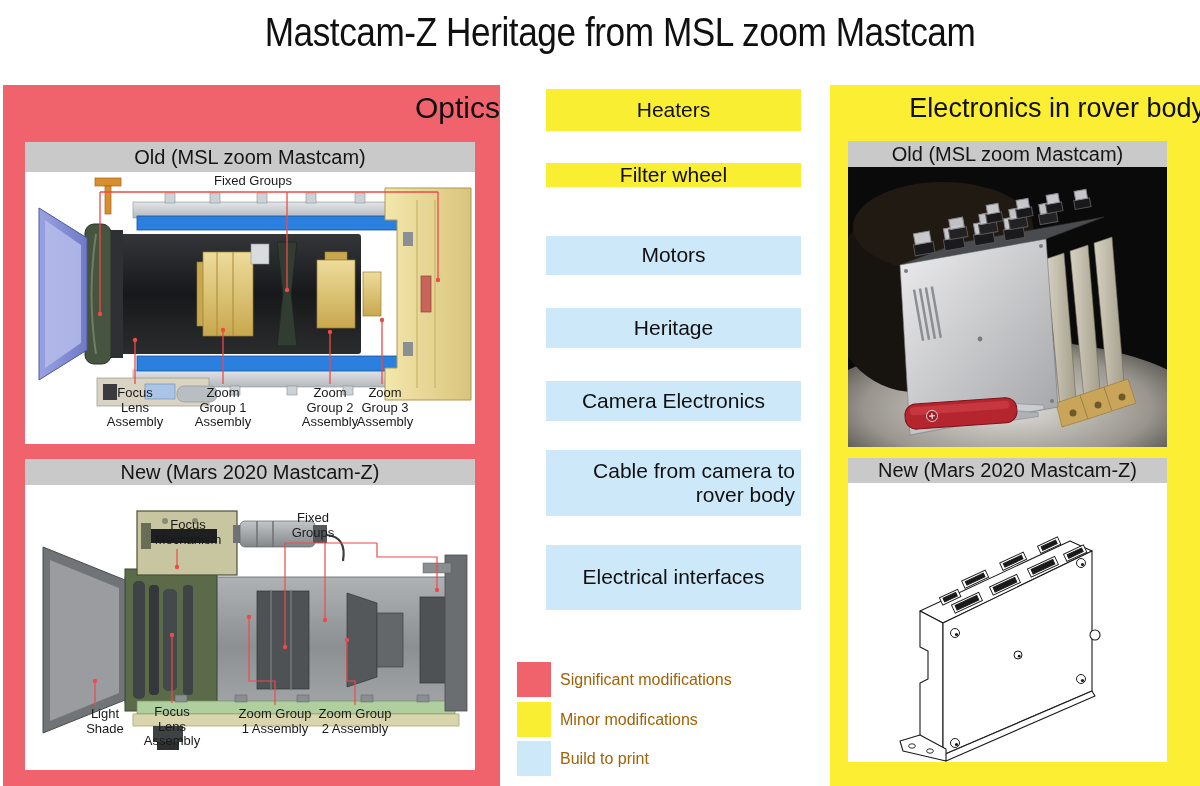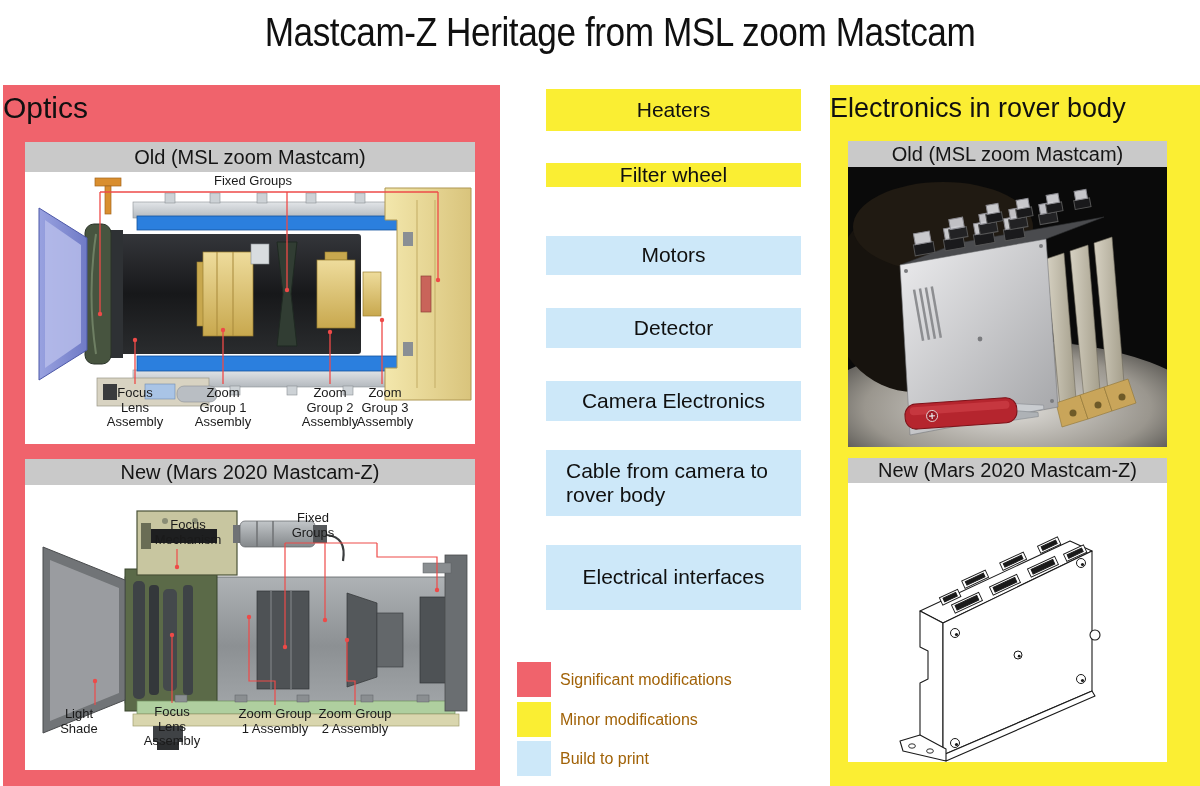--- a/index.html
+++ b/index.html
@@ -10,29 +10,29 @@
   .abs{position:absolute;}
   
   .page-title{
     left:0;top:10px;width:1240px;text-align:center;
     font-size:40px;font-weight:500;letter-spacing:-.5px;color:#101010;
     transform:scaleX(.88);transform-origin:50% 50%;white-space:nowrap;
   }
   
   .panel-red{left:3px;top:85px;width:497px;height:701px;background:#F0636C;}
   .panel-yellow{left:830px;top:85px;width:355px;height:701px;background:#FBEE33;padding-left:20px;}
-  .panel-heading{left:0;top:6px;width:100%;text-align:left;font-size:30px;color:#101010;}
+  .panel-heading{left:0;top:6px;width:100%;text-align:right;font-size:30px;color:#101010;}
   .panel-heading.small{font-size:27px;top:8px;}
   .sub-bar{background:#C9C9C9;text-align:center;font-size:20px;color:#151515;
            display:flex;align-items:center;justify-content:center;}
   .sub-content{background:#ffffff;}
   
   .mid-box{
     left:546px;width:255px;display:flex;align-items:center;justify-content:center;
-    text-align:left;font-size:21px;line-height:1.15;color:#101010;padding:0 20px;box-sizing:border-box;
+    text-align:right;font-size:21px;line-height:1.15;color:#101010;padding:0 6px;box-sizing:border-box;
   }
   .bg-minor{background:#FAEE33;}
   .bg-build{background:#CDE8F9;}
   .bg-significant{background:#F0636C;}
   
   .legend-swatch{left:517px;width:34px;height:35px;}
   .legend-label{left:560px;width:260px;height:35px;display:flex;align-items:center;
                 font-size:16px;color:#a16207;}
   
   .anno{
@@ -233,31 +233,31 @@
         <line x1="147" y1="218" x2="147" y2="150"></line>
           <circle cx="147" cy="150" r="2.2" stroke="none"></circle>
         <polyline points="250,220 250,196 224,196 224,132" fill="none"></polyline>
           <circle cx="224" cy="132" r="2.2" stroke="none"></circle>
         <polyline points="330,220 330,196 322,196 322,155" fill="none"></polyline>
           <circle cx="322" cy="155" r="2.2" stroke="none"></circle>
       </g>
     </svg>
     <div class="anno" style="left:163px;top:33px;width:80px;">Focus Mechanism</div>
     <div class="anno" style="left:288px;top:26px;width:52px;">Fixed Groups</div>
-    <div class="anno" style="left:54px;top:222px;width:46px;">Light Shade</div>
+    <div class="anno" style="left:80px;top:222px;width:46px;">Light Shade</div>
     <div class="anno" style="left:147px;top:220px;width:62px;">Focus Lens Assembly</div>
     <div class="anno" style="left:250px;top:222px;width:82px;">Zoom Group 1 Assembly</div>
     <div class="anno" style="left:330px;top:222px;width:82px;">Zoom Group 2 Assembly</div>
   </div>
 </div>
 
 <div class="abs mid-box bg-minor" style="top:89px;height:42px;">Heaters</div>
 <div class="abs mid-box bg-minor" style="top:163px;height:24px;">Filter wheel</div>
 <div class="abs mid-box bg-build" style="top:236px;height:39px;">Motors</div>
-<div class="abs mid-box bg-build" style="top:308px;height:40px;">Detector</div>
+<div class="abs mid-box bg-build" style="top:308px;height:40px;">Heritage</div>
 <div class="abs mid-box bg-build" style="top:381px;height:40px;">Camera Electronics</div>
 <div class="abs mid-box bg-build" style="top:450px;height:66px;">Cable from camera to rover body</div>
 <div class="abs mid-box bg-build" style="top:545px;height:65px;">Electrical interfaces</div>
 
 <div class="abs legend-swatch bg-significant" style="top:662px;"></div>
 <div class="abs legend-label" style="top:662px;">Significant modifications</div>
 <div class="abs legend-swatch bg-minor" style="top:702px;"></div>
 <div class="abs legend-label" style="top:702px;">Minor modifications</div>
 <div class="abs legend-swatch bg-build" style="top:741px;"></div>
 <div class="abs legend-label" style="top:741px;">Build to print</div>

